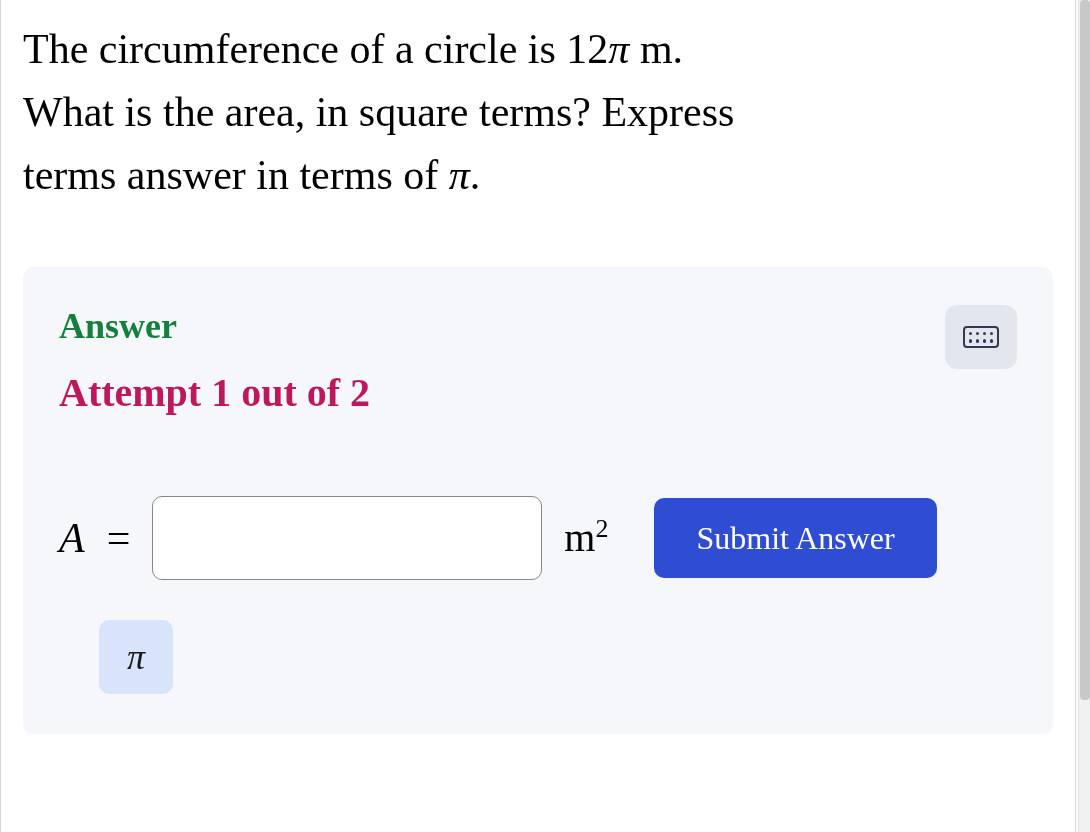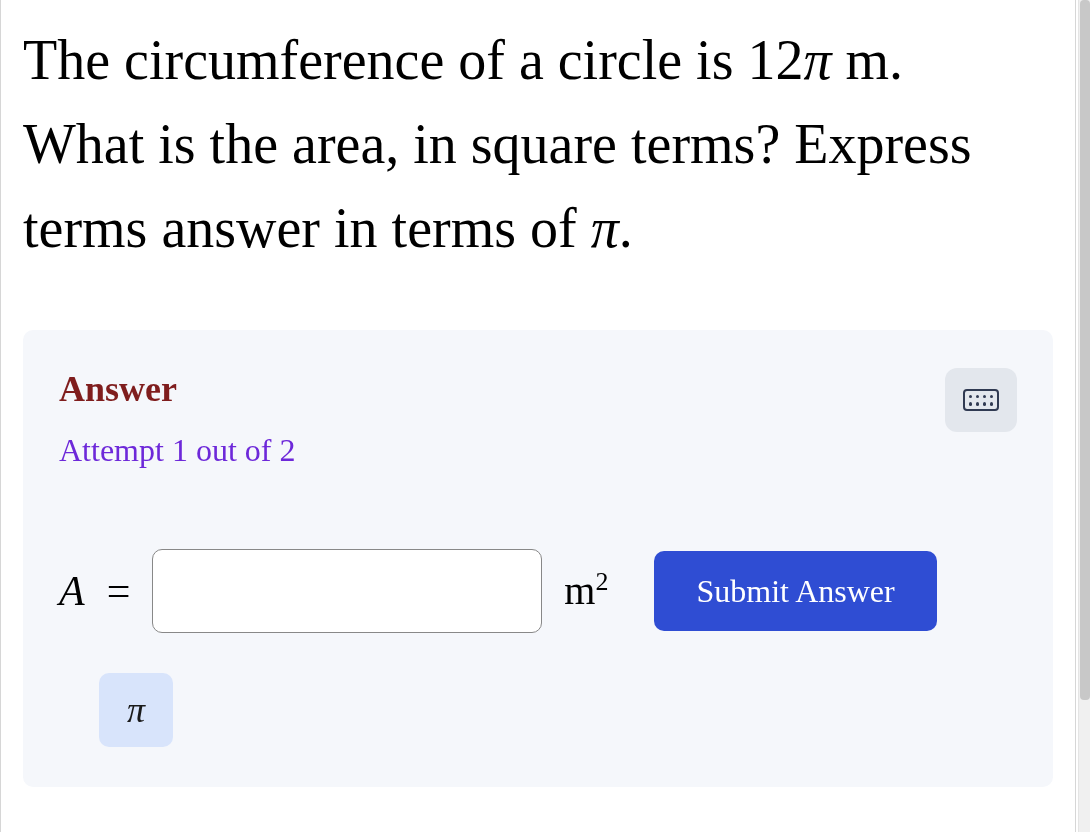--- a/index.html
+++ b/index.html
@@ -31,21 +31,21 @@
     width: 10px;
     height: 700px;
     background: #c8c8c8;
     border-radius: 4px;
   }
   .question-area {
     padding: 18px 22px 0 22px;
     width: 1070px;
   }
   .question-text {
-    font-size: 56px;
+    font-size: 42px;
     line-height: 1.5;
     color: #000;
     font-family: Georgia, 'Times New Roman', serif;
   }
   .pi-italic {
     font-style: italic;
     font-family: 'Times New Roman', serif;
   }
   .answer-panel {
     margin: 60px 22px 0 22px;
@@ -56,21 +56,21 @@
     position: relative;
   }
   .answer-header {
     display: flex;
     justify-content: space-between;
     align-items: flex-start;
   }
   .answer-title {
     font-size: 36px;
     font-weight: 700;
-    color: #7f1d1d;
+    color: #15803d;
     font-family: Georgia, 'Times New Roman', serif;
   }
   .keypad-button {
     width: 72px;
     height: 64px;
     background: #e3e7ed;
     border-radius: 12px;
     border: none;
     display: flex;
     align-items: center;
@@ -91,23 +91,24 @@
   .keypad-dot {
     width: 3.5px;
     height: 3.5px;
     background: #303a52;
     border-radius: 50%;
     align-self: center;
     justify-self: center;
   }
   .attempt-text {
     margin-top: 22px;
-    font-size: 32px;
-    color: #6d28d9;
-    font-family: Georgia, 'Times New Roman', serif;
+    font-size: 40px;
+    color: #be185d;
+    font-family: Georgia, 'Times New Roman', serif;
+    font-weight: bold;
   }
   .input-row {
     margin-top: 80px;
     display: flex;
     align-items: center;
     gap: 18px;
   }
   .math-a {
     font-size: 42px;
     font-style: italic;

